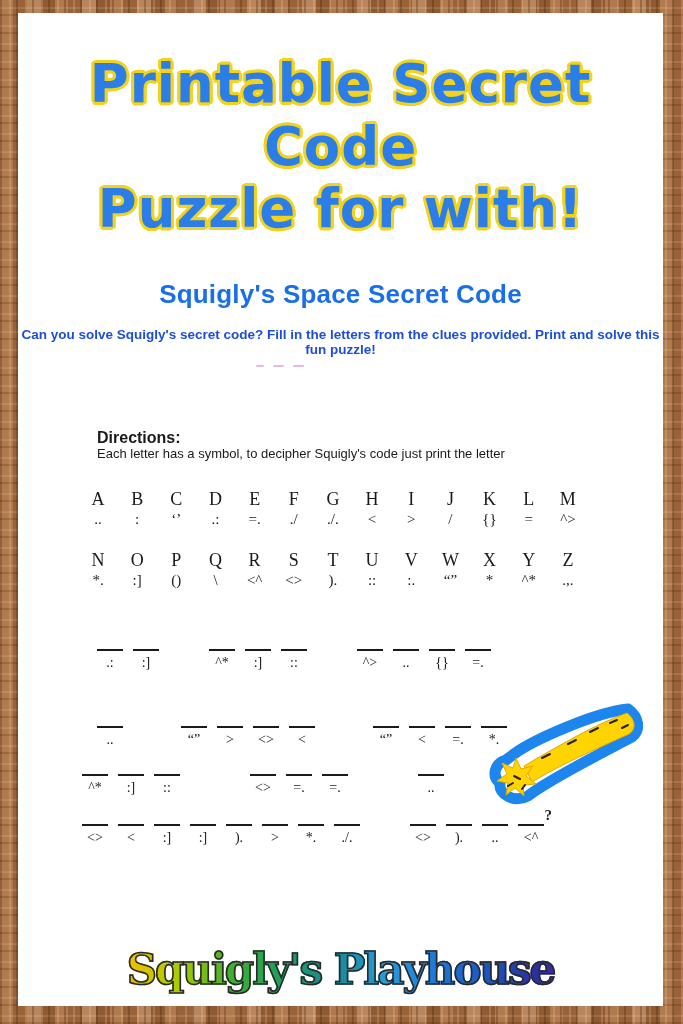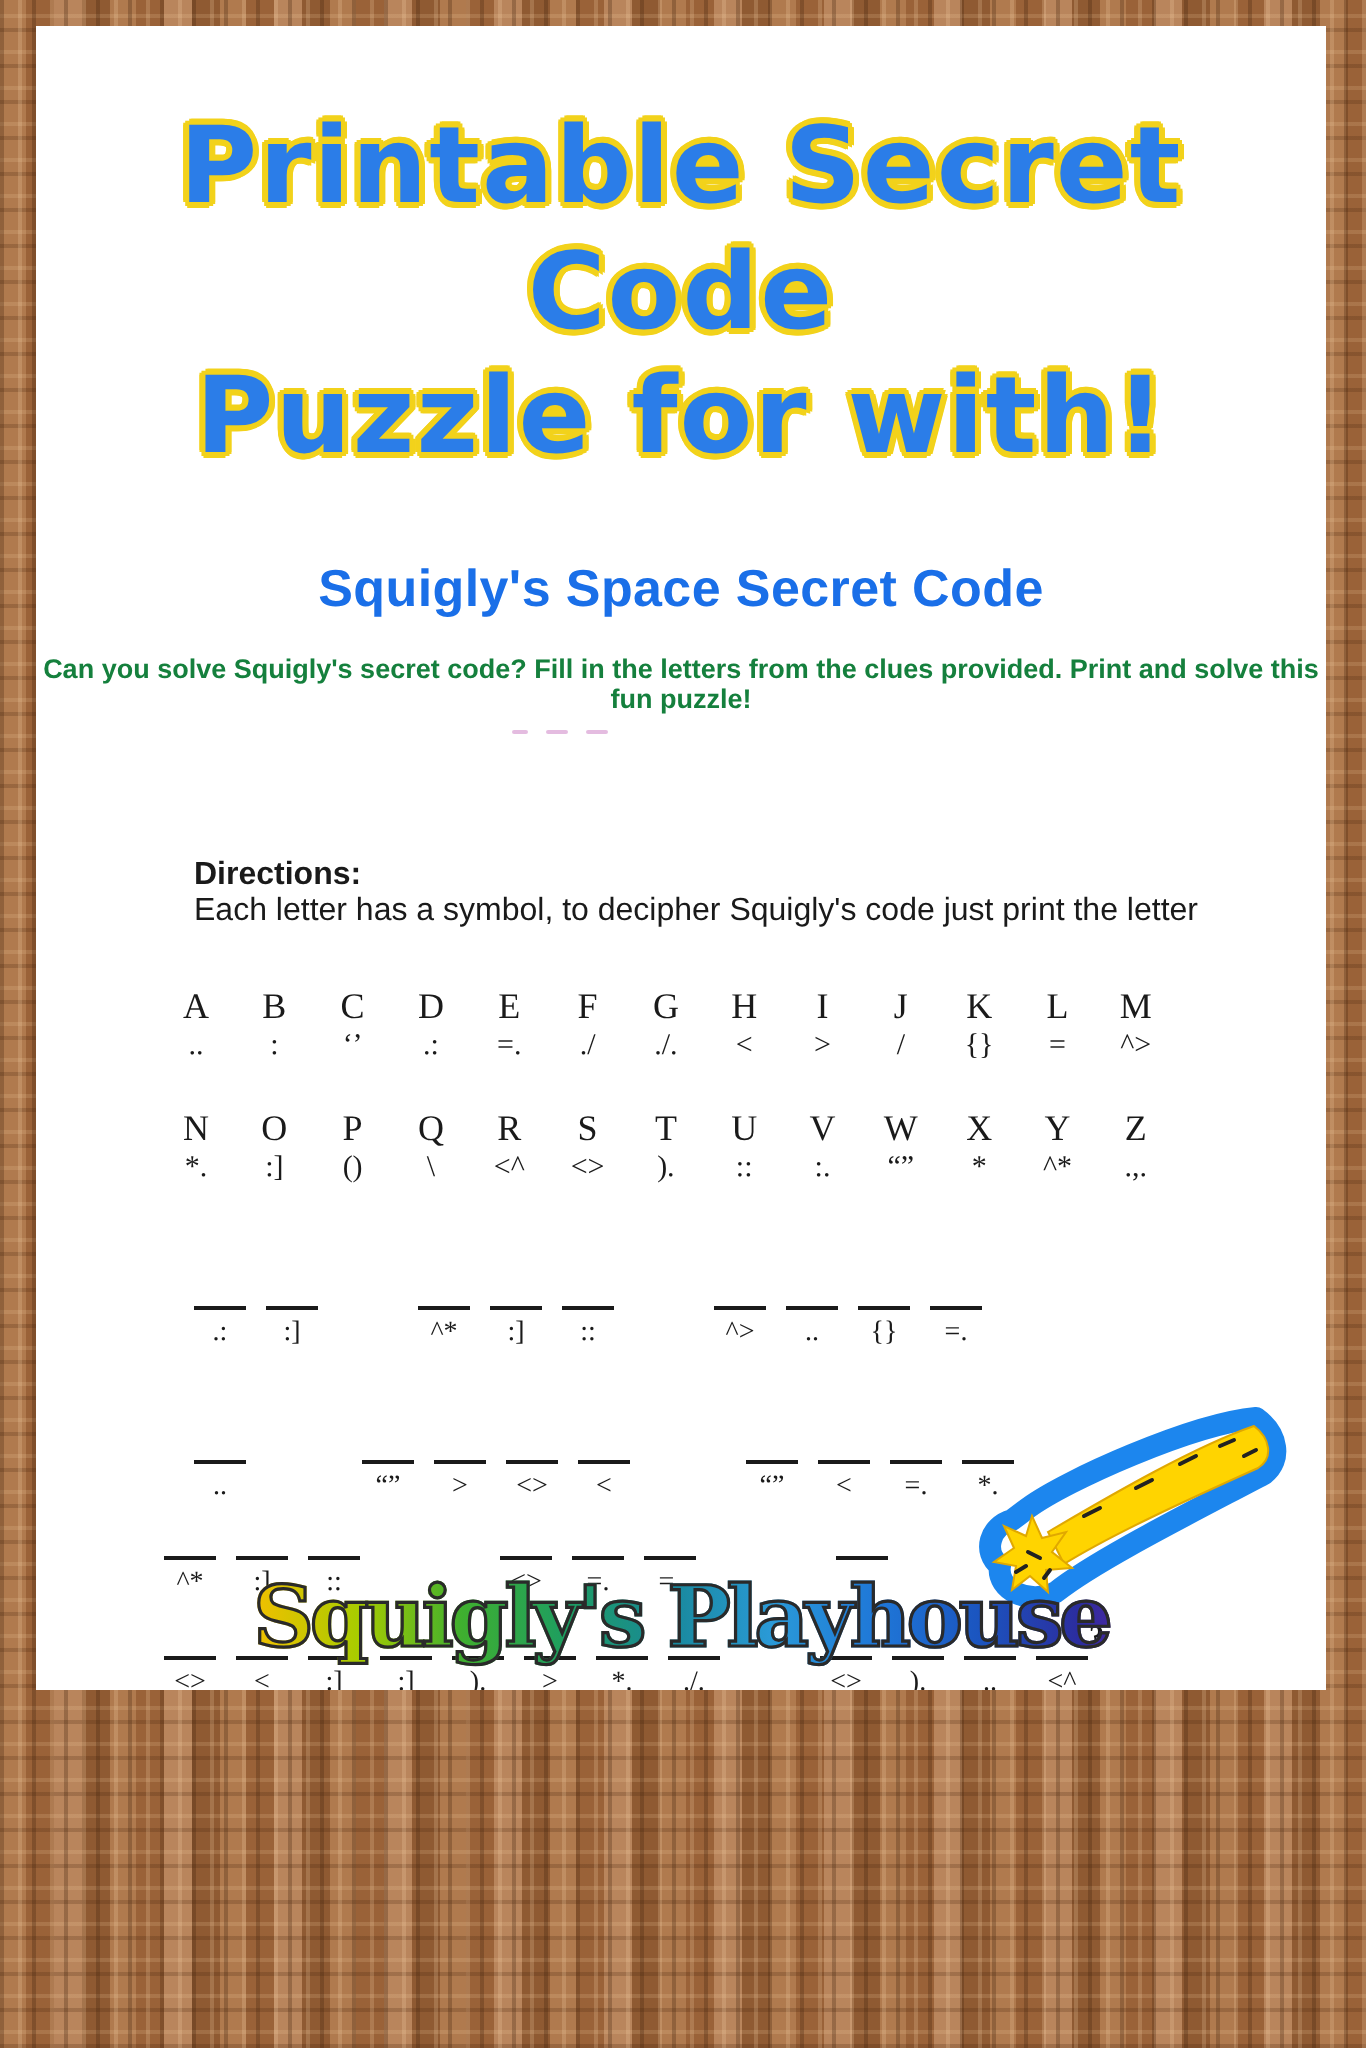--- a/index.html
+++ b/index.html
@@ -6,52 +6,52 @@
   body{
     width:683px;height:1024px;position:relative;overflow:hidden;
     font-family:"Liberation Sans",sans-serif;
     background-color:#a9744c;
     background-image:
       repeating-linear-gradient(90deg, rgba(61,31,10,.28) 0 2px, transparent 2px 9px, rgba(255,221,180,.20) 9px 11px, transparent 11px 16px),
       repeating-linear-gradient(0deg, rgba(70,35,12,.22) 0 2px, transparent 2px 7px, rgba(250,216,170,.16) 7px 9px, transparent 9px 18px),
       repeating-linear-gradient(90deg, #b07a4e 0 13px, #9a6238 13px 27px, #b9855c 27px 41px, #8f5a32 41px 55px);
   }
   .sheet{
-    position:absolute;left:18px;top:13px;width:645px;height:832px;
+    position:absolute;left:18px;top:13px;width:645px;height:993px;
     background:#ffffff;overflow:hidden;
   }
   
   .title{
     margin-top:40px;text-align:center;
     font-family:"DejaVu Sans",sans-serif;font-weight:bold;
     font-size:53px;line-height:1.18;letter-spacing:1px;
     color:#2b7de8;
     text-shadow:
       -3px 0 0 #f2d21b, 3px 0 0 #f2d21b, 0 -3px 0 #f2d21b, 0 3px 0 #f2d21b,
       -2px -2px 0 #f2d21b, 2px -2px 0 #f2d21b, -2px 2px 0 #f2d21b, 2px 2px 0 #f2d21b,
       -3px -1px 0 #f2d21b, 3px 1px 0 #f2d21b, -1px 3px 0 #f2d21b, 1px -3px 0 #f2d21b;
   }
   .subtitle{
     margin-top:38px;text-align:center;
     font-size:26px;font-weight:bold;color:#1a6fe8;letter-spacing:.2px;
   }
   .intro{
     margin-top:17px;text-align:center;
-    font-size:13.5px;font-weight:600;color:#15803d;
+    font-size:13.5px;font-weight:600;color:#1d4ed8;
   }
   
   .stray{position:absolute;top:352px;left:238px;width:80px;height:4px;}
   .stray i{display:inline-block;height:2px;border-radius:2px;background:#dba6d6;opacity:.75;margin-right:9px;vertical-align:top;}
   .stray i:nth-child(1){width:8px;}
   .stray i:nth-child(2){width:11px;}
   .stray i:nth-child(3){width:11px;}
   
   .directions{margin:72px 0 0 79px;color:#1a1a1a;}
   .dir-head{font-size:16px;font-weight:bold;}
-  .dir-line{font-size:16px;line-height:1.14;}
+  .dir-line{font-size:13px;line-height:1.14;}
   
   .code-key{margin:28px 0 0 68px;width:494px;font-family:"Liberation Serif",serif;}
   .key-row{display:flex;justify-content:space-between;margin-top:22px;}
   .key-row:first-child{margin-top:0;}
   .key-col{text-align:center;min-width:24px;}
   .key-letter{font-size:18px;color:#1a1a1a;}
   .key-symbol{font-size:15px;color:#1a1a1a;margin-top:1px;white-space:nowrap;}
   
   .puzzle{font-family:"Liberation Serif",serif;color:#1a1a1a;}
   .puzzle-row{display:flex;align-items:flex-start;}

